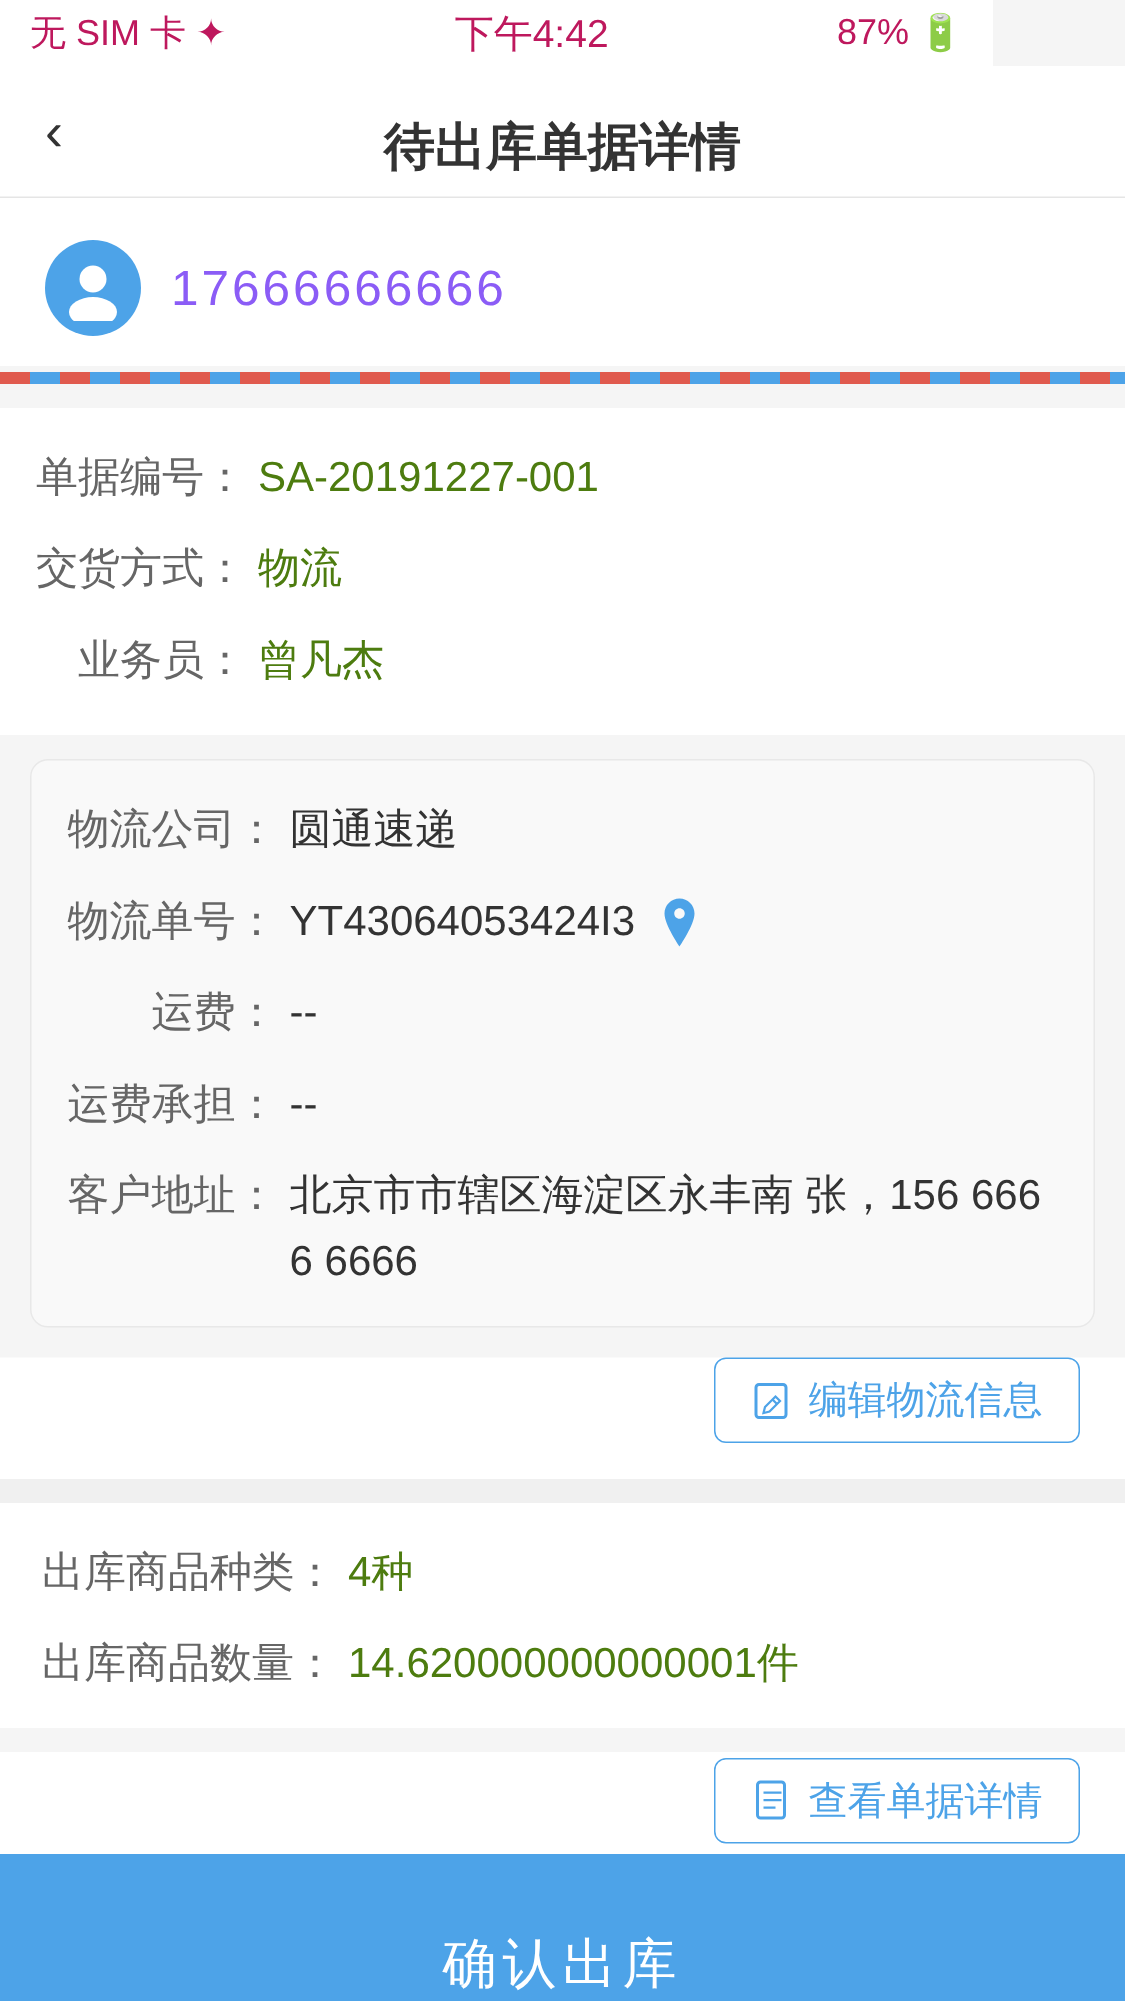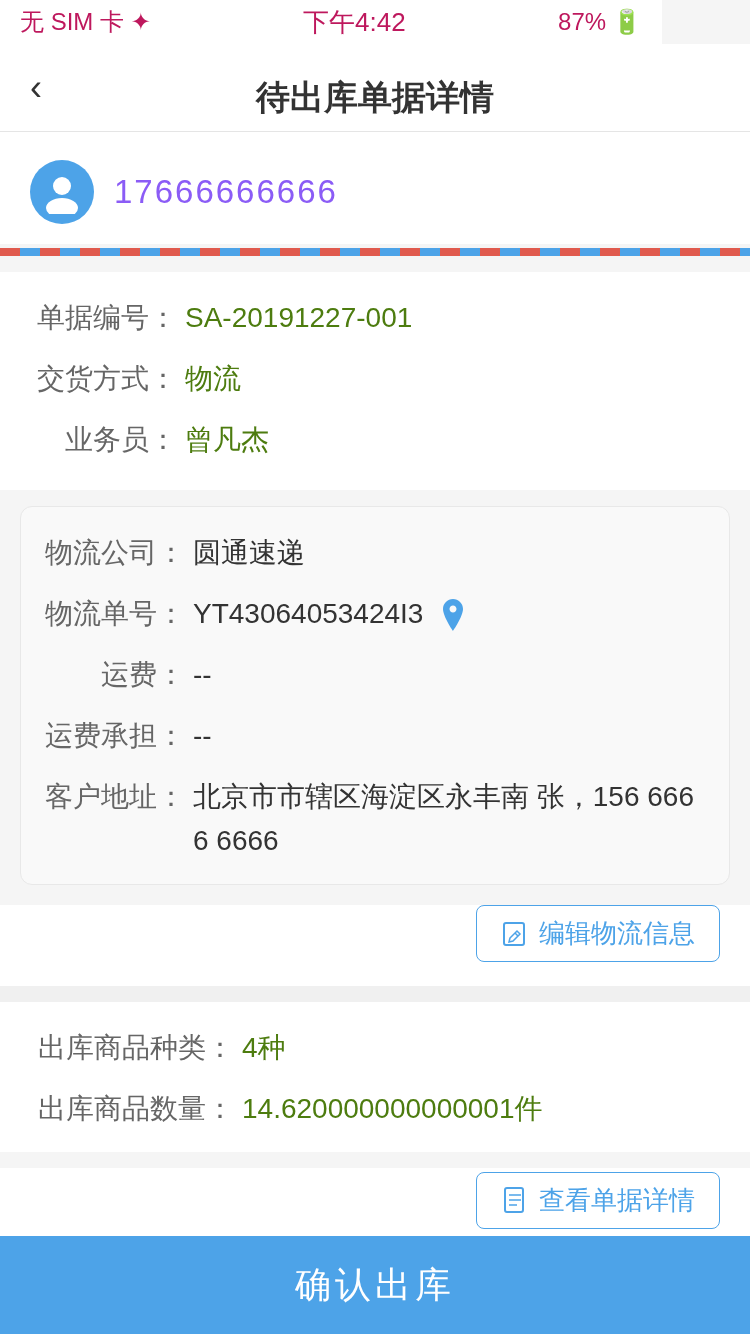--- a/index.html
+++ b/index.html
@@ -99,21 +99,21 @@
         90deg,
         #e05a4e 0px, #e05a4e 20px,
         #4da3e8 20px, #4da3e8 40px
       );
       margin-bottom: 16px;
     }
 
     
     .info-section {
       background: #fff;
-      padding: 24px 37px 28px;
+      padding: 24px 24px 28px;
       margin-bottom: 16px;
     }
     .info-row {
       display: flex;
       align-items: flex-start;
       margin-bottom: 16px;
       line-height: 1.6;
     }
     .info-row:last-child { margin-bottom: 0; }
     .info-label {
@@ -192,21 +192,21 @@
 
     
     .section-divider {
       height: 16px;
       background: #f0f0f0;
     }
 
     
     .goods-section {
       background: #fff;
-      padding: 24px 38px 20px;
+      padding: 24px 28px 20px;
       margin-bottom: 16px;
     }
 
     
     .view-btn-row {
       display: flex;
       justify-content: flex-end;
       padding: 4px 30px 28px;
       background: #fff;
     }
@@ -231,21 +231,21 @@
 
     
     .confirm-btn-wrap {
       position: fixed;
       bottom: 0;
       left: 0;
       width: 750px;
       background: #4da3e8;
       height: 98px;
       display: flex;
-      align-items: center;
+      align-items: flex-end;
       justify-content: center;
       cursor: pointer;
     }
     .confirm-btn-text {
       color: #fff;
       font-size: 36px;
       font-weight: 500;
       letter-spacing: 4px;
     }
   </style>

